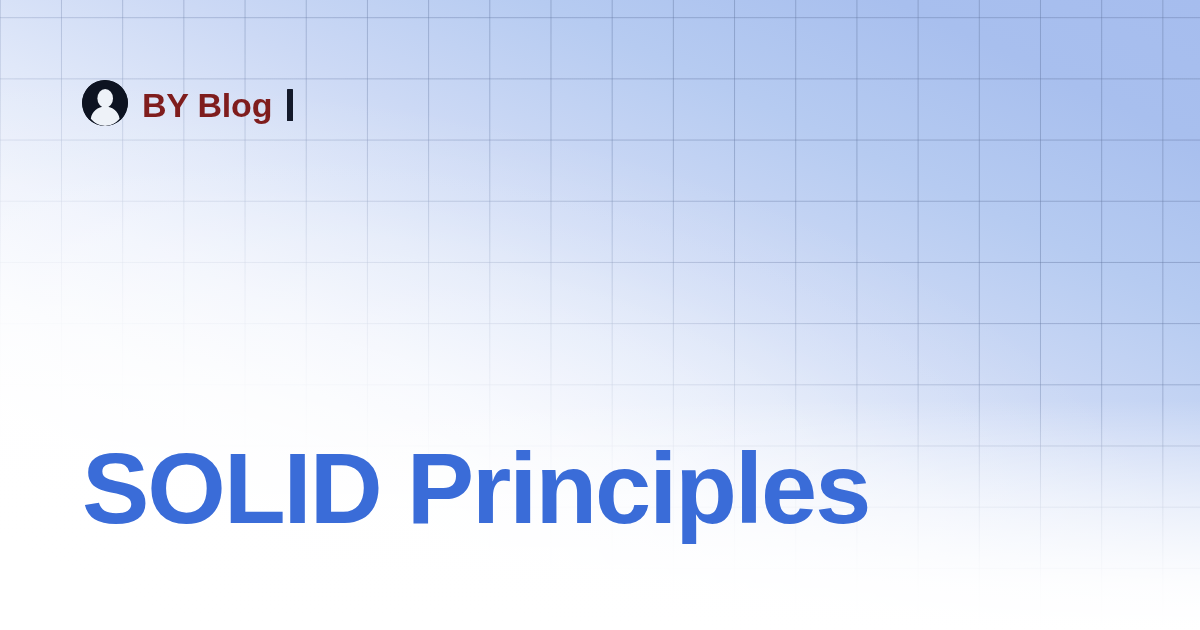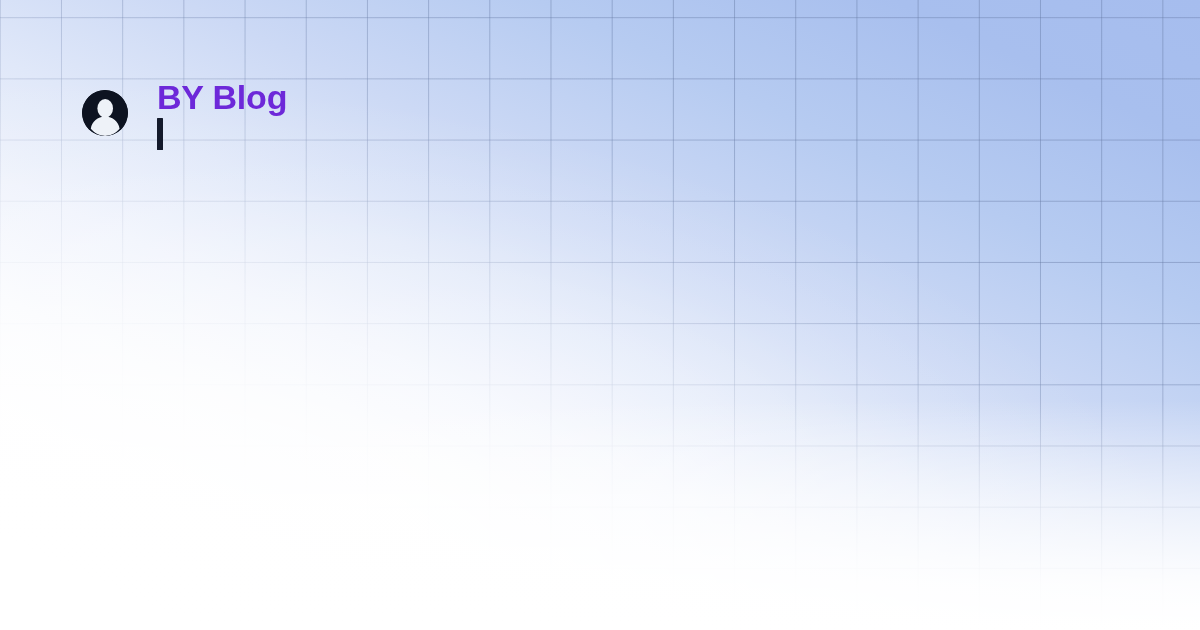--- a/index.html
+++ b/index.html
@@ -123,27 +123,26 @@
   .avatar svg {
     display: block;
     width: 46px;
     height: 46px;
   }
 
   .brand-title {
     font-size: 34px;
     font-weight: bold;
     letter-spacing: -0.2px;
-    color: #6d28d9;
+    color: #7f1d1d;
     white-space: nowrap;
     line-height: 1;
     display: flex;
     align-items: baseline;
     gap: 0;
-    flex-direction: column;
   }
 
   .brand-sep {
     display: inline-block;
     width: 6px;
     height: 32px;
     background: #141a2b;
     margin: 0 15px;
     transform: translateY(4px);
     border-radius: 0.5px;
@@ -186,15 +185,16 @@
         </svg>
       </div>
 
       <div class="brand-title">
         <span>BY Blog</span>
         <span class="brand-sep"></span>
       </div>
 
     </div>
 
+    <div class="headline">SOLID Principles</div>
 
   </div>
 </div>
 
 </body></html>

